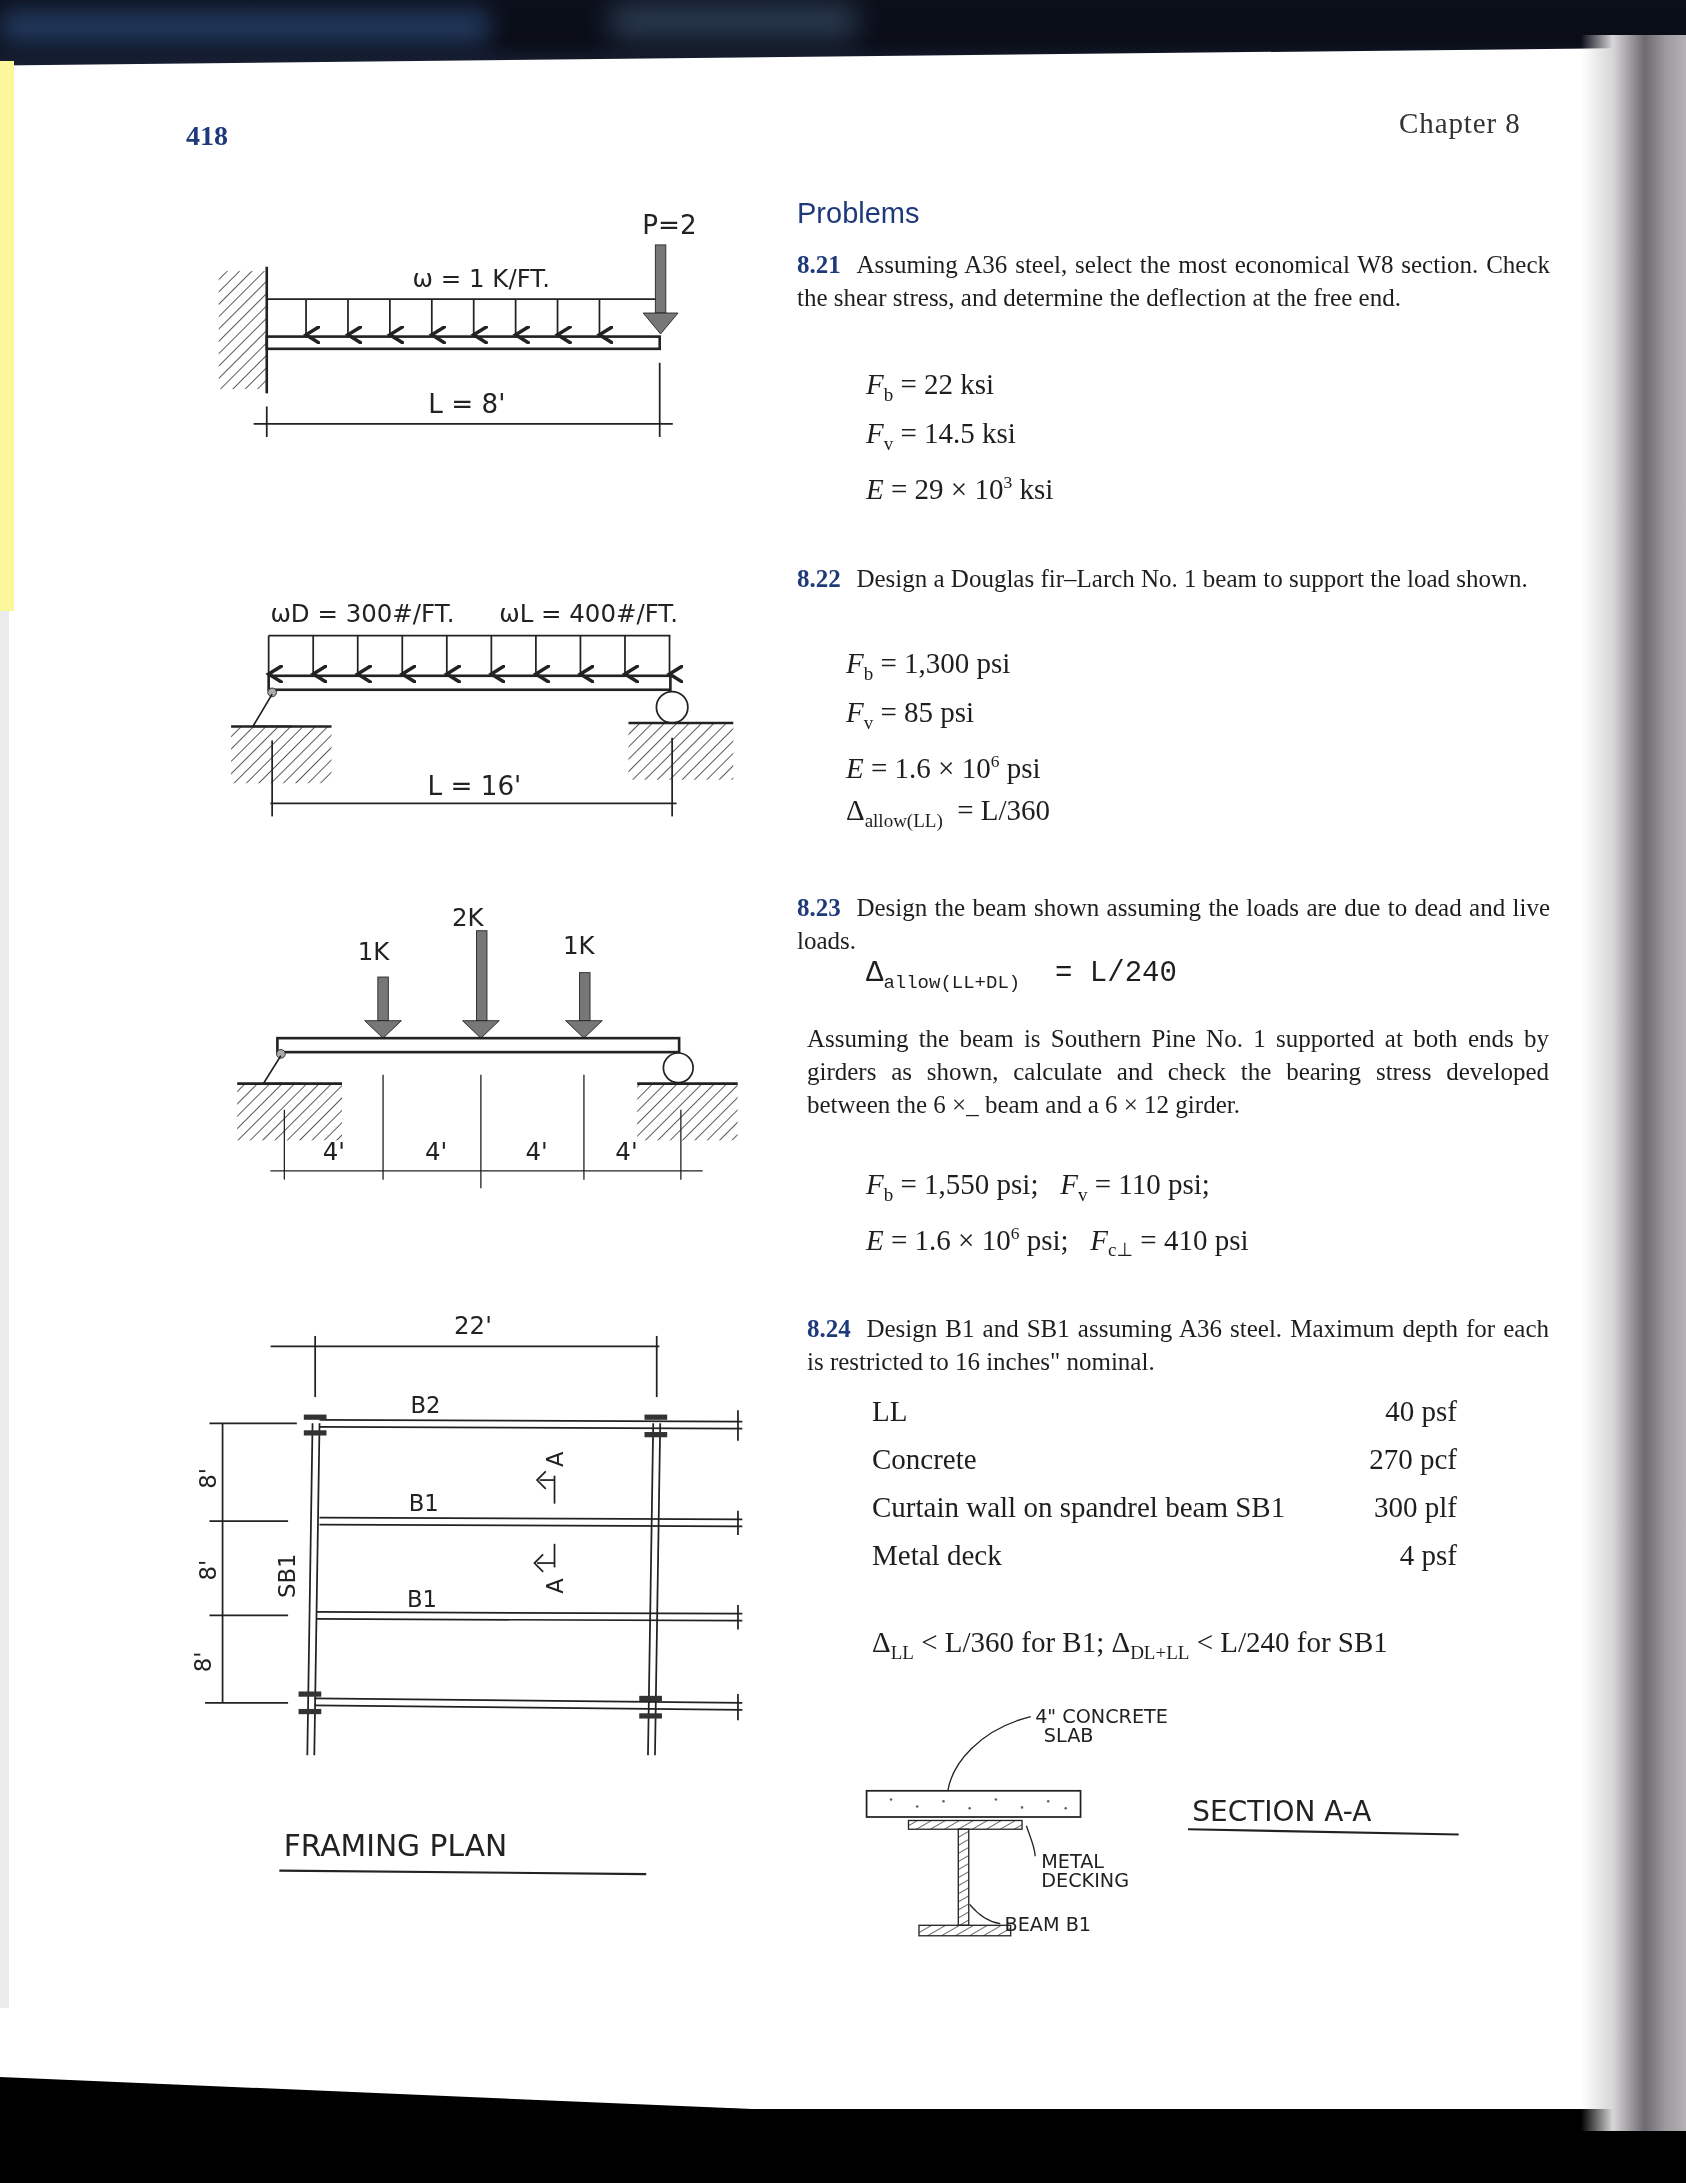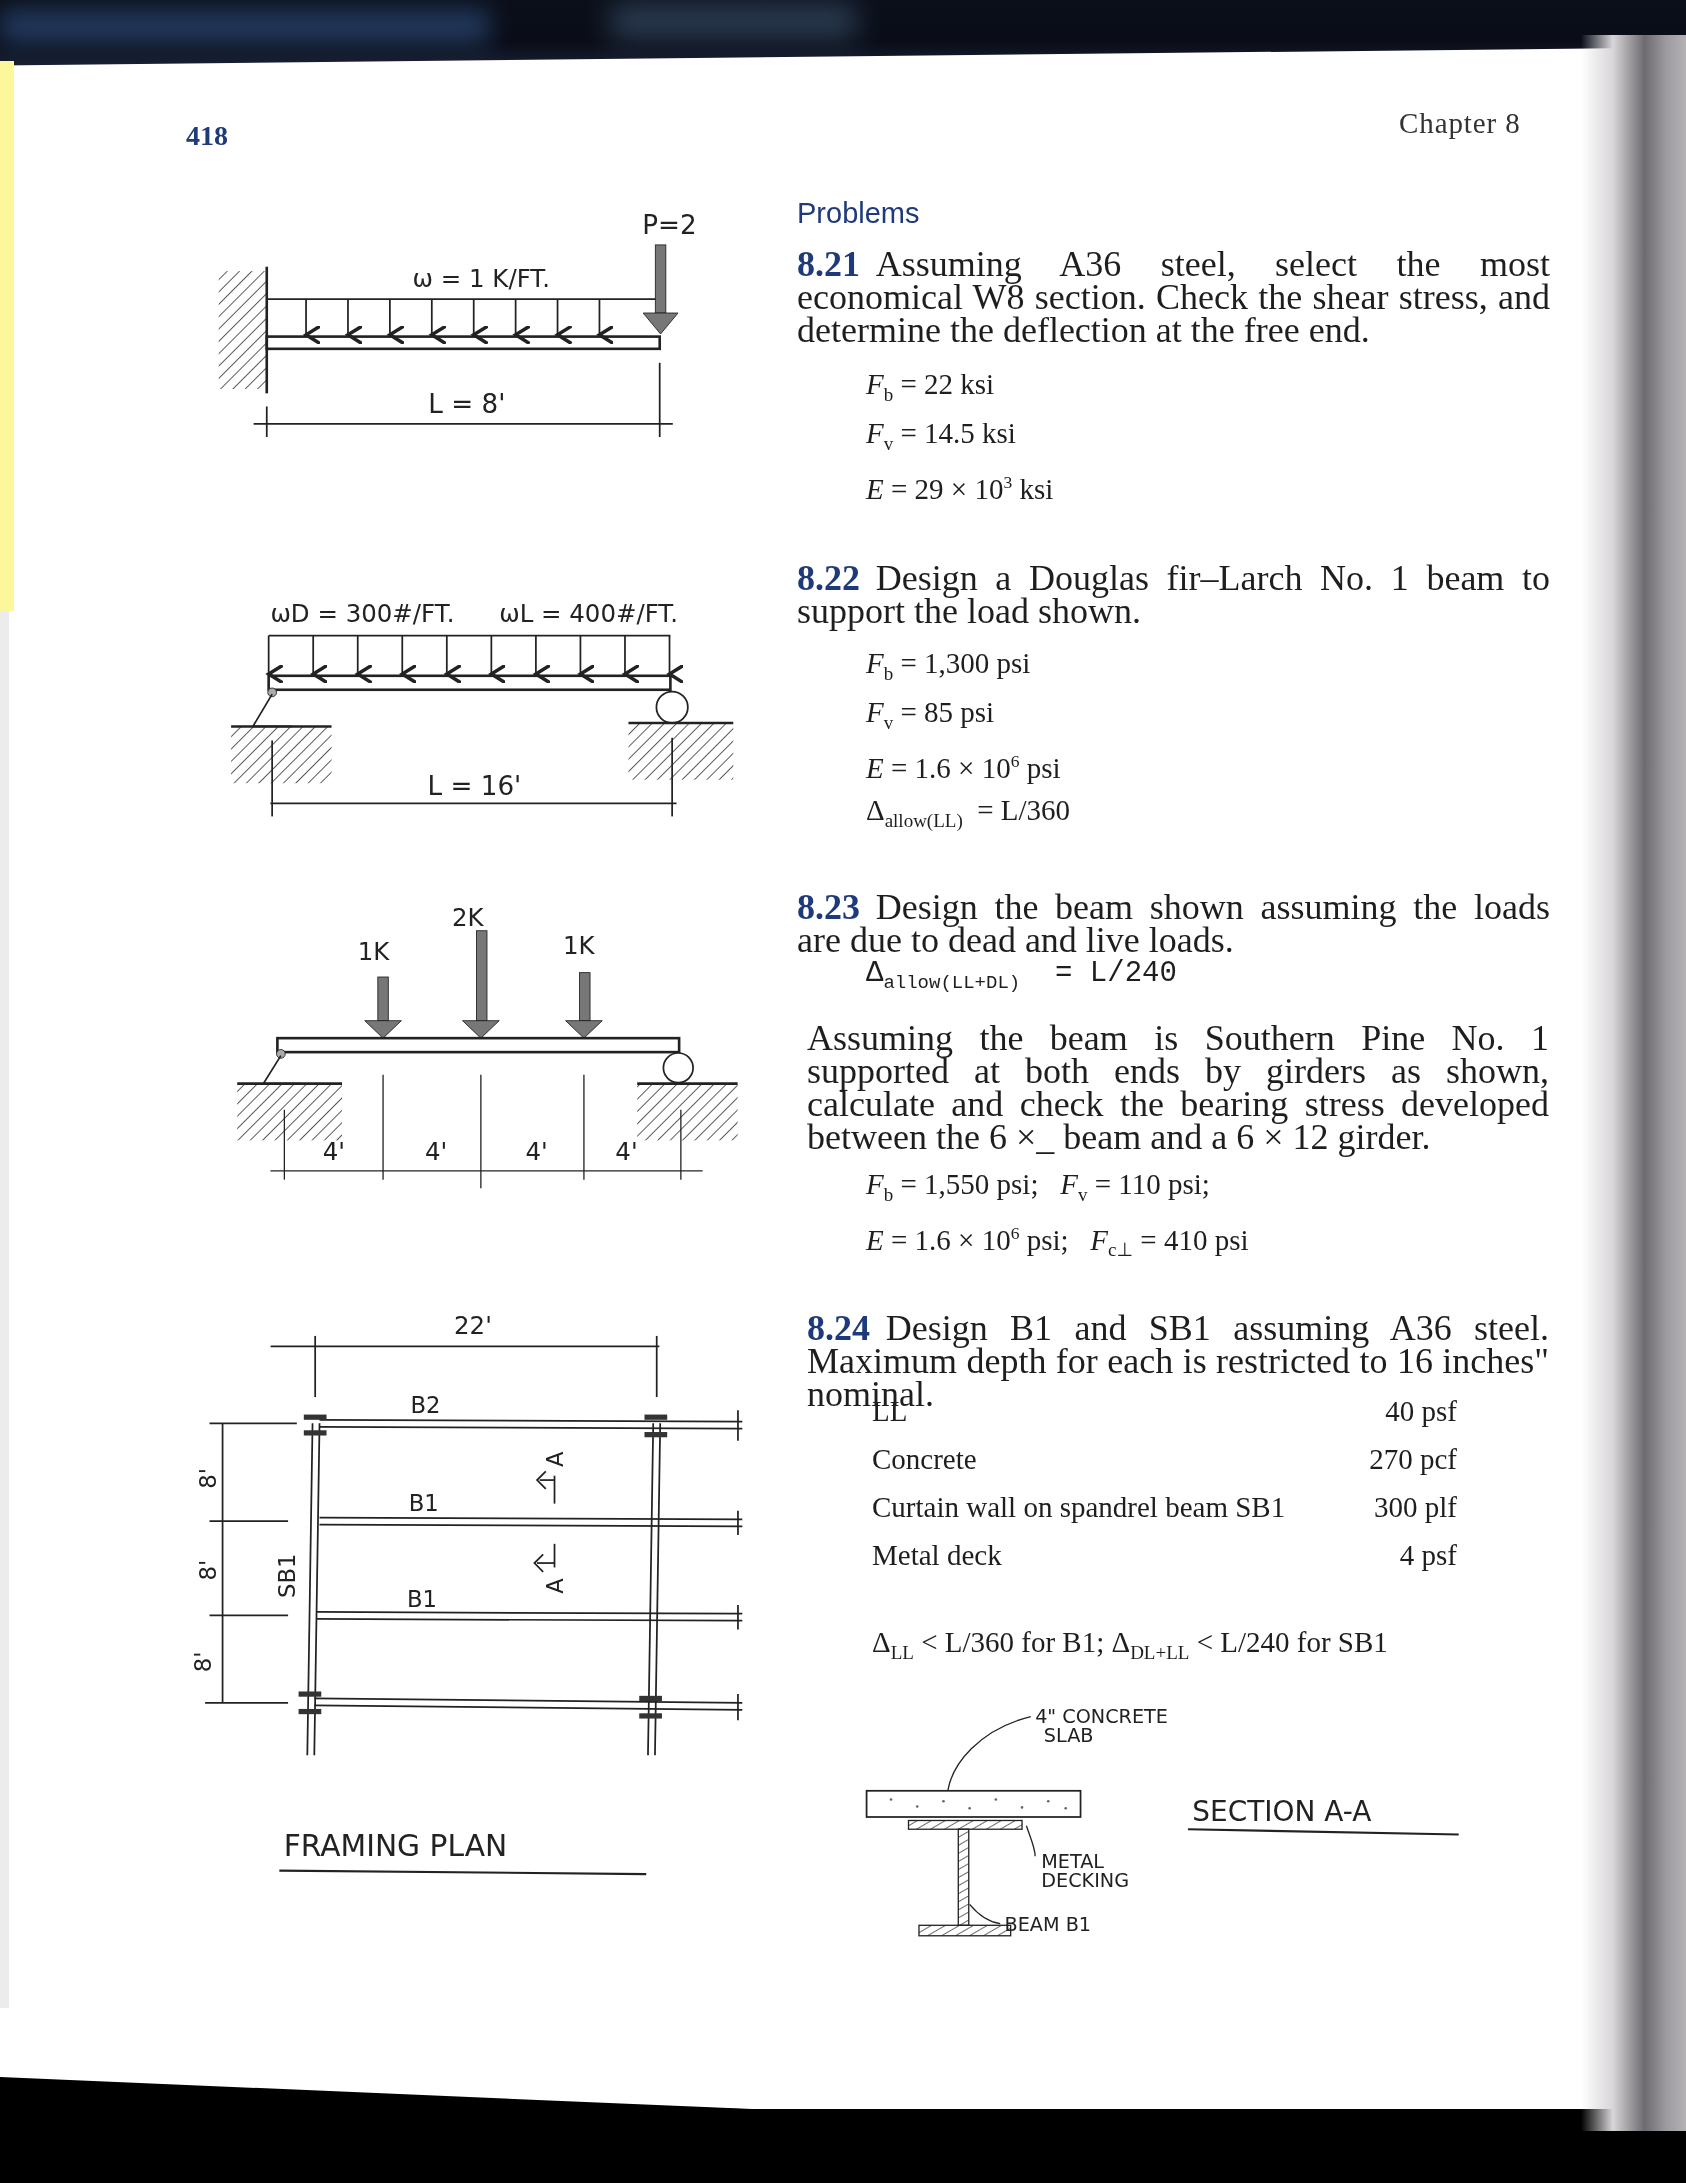--- a/index.html
+++ b/index.html
@@ -12,21 +12,21 @@
     .page-shadow { position:absolute; left:1581px; top:35px; width:106px; height:2096px;
             background:linear-gradient(90deg, rgba(255,255,255,0) 0%, #d8d6d8 30%, #6d6a70 60%, #9c9a9e 80%, #b5b3b6 100%); }
     .yellow-strip { position:absolute; left:0; top:61px; width:14px; height:550px; background:#fbf79a; }
     .gray-strip { position:absolute; left:0; top:611px; width:8.7px; height:1397px; background:#ececec; }
     .bottom-black { position:absolute; left:0; top:2009px; width:1687px; height:175px; background:#000;
             clip-path: polygon(0 68px, 1687px 140px, 1687px 175px, 0 175px); }
 
     .page-number { position:absolute; left:186px; top:120px; font-family:Liberation Serif, serif; font-weight:bold; font-size:28px; color:#1f3a7a; letter-spacing:0px; }
     .chapter-label { position:absolute; left:1399px; top:107px; font-family:Liberation Serif, serif; font-size:29px; color:#333; letter-spacing:0.9px; }
     .section-head { position:absolute; left:797px; top:197px; font-family:"Liberation Sans", sans-serif; font-size:29px; color:#1f3a7a; }
-    .problem { position:absolute; left:797px; width:753px; font-size:36px; line-height:33px; color:#1e1e1e; text-align:justify; }
+    .problem { position:absolute; left:797px; width:753px; font-size:25px; line-height:33px; color:#1e1e1e; text-align:justify; }
     .prob-num { font-weight:bold; color:#1f3a7a; margin-right:15.7px; font-family:"Liberation Serif", serif; }
     .eq-list { position:absolute; font-size:29px; color:#1e1e1e; }
     .eq { height:49px; line-height:49px; white-space:nowrap; }
     .eq i { font-style:italic; }
     .eq sub { font-size:19px; }
     .eq sup { font-size:17.5px; }
     .load-table { position:absolute; left:872px; top:1387px; width:585px; font-size:29px; color:#1e1e1e; }
     .load-row { display:flex; justify-content:space-between; height:48px; line-height:48px; }
     .defl-line { position:absolute; left:872px; top:1626px; font-size:29px; color:#1e1e1e; white-space:nowrap; }
     .defl-line sub { font-size:19px; }
@@ -57,21 +57,21 @@
 </div>
 <div class="eq-list" style="left:866px; top:360px;">
   <div class="eq"><i>F</i><sub>b</sub> <span>= 22 ksi</span></div>
   <div class="eq"><i>F</i><sub>v</sub> <span>= 14.5 ksi</span></div>
   <div class="eq"><i>E</i> <span>= 29 × 10</span><sup>3</sup><span> ksi</span></div>
 </div>
 
 <div class="problem" style="top:562px;">
   <span class="prob-num">8.22</span><span>Design a Douglas fir–Larch No. 1 beam to support the load shown.</span>
 </div>
-<div class="eq-list" style="left:866px; top:639px;font-family:Liberation Serif, serif;">
+<div class="eq-list" style="left:846px; top:639px;font-family:Liberation Serif, serif;">
   <div class="eq"><i>F</i><sub>b</sub> <span>= 1,300 psi</span></div>
   <div class="eq"><i>F</i><sub>v</sub> <span>= 85 psi</span></div>
   <div class="eq"><i>E</i> <span>= 1.6 × 10</span><sup>6</sup><span> psi</span></div>
   <div class="eq"><span>Δ</span><sub>allow(LL)</sub> &nbsp;<span>= L/360</span></div>
 </div>
 
 <div class="problem" style="top:891px;">
   <span class="prob-num">8.23</span><span>Design the beam shown assuming the loads are due to dead and live loads.</span>
 </div>
 <div class="eq-list" style="left:866px; top:949px;font-family:Liberation Mono, monospace;">

